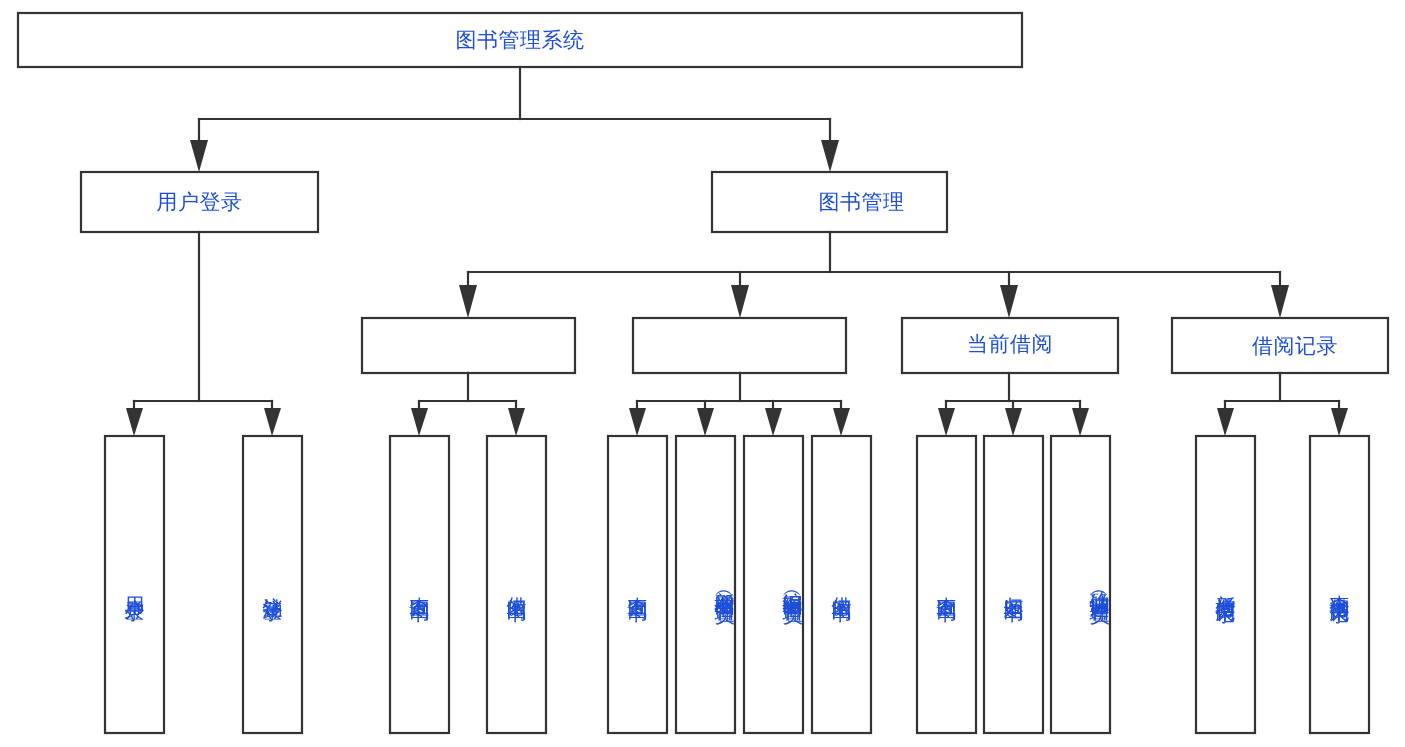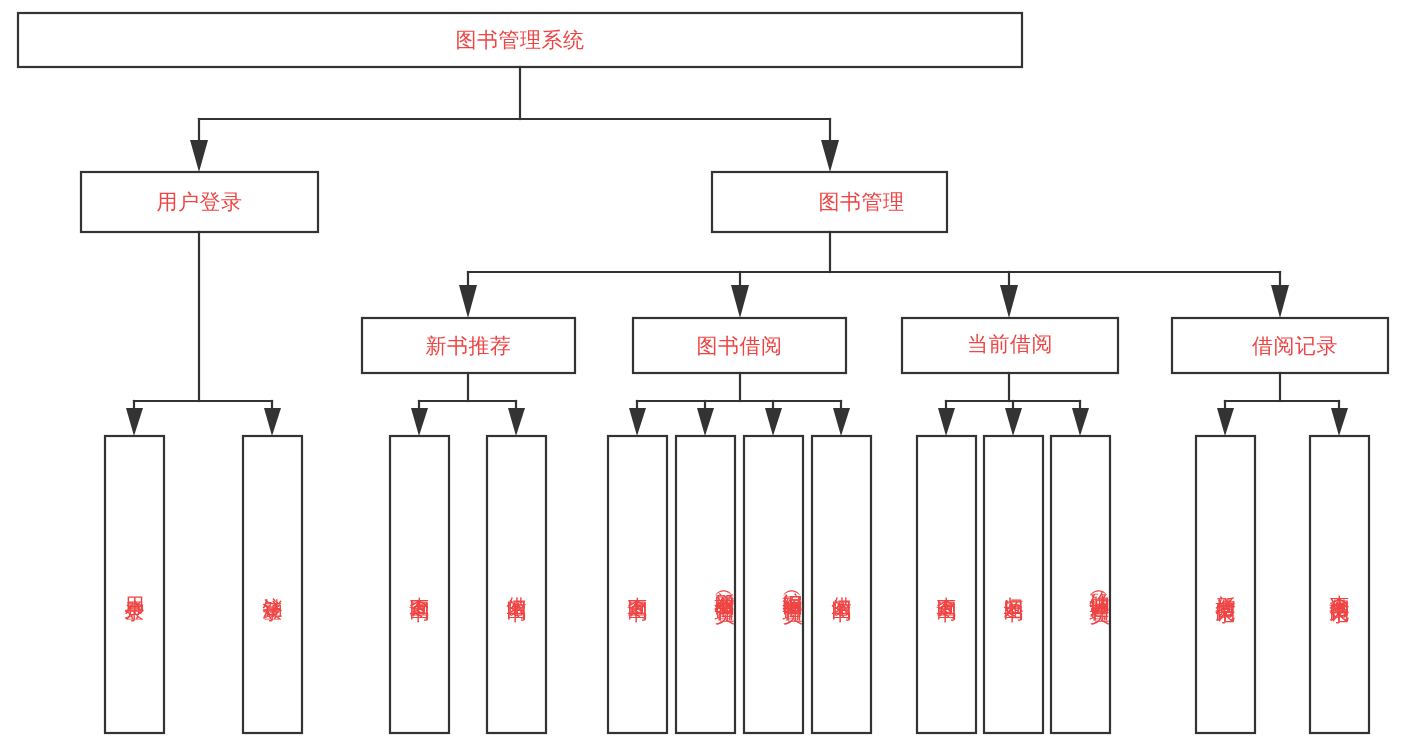--- a/index.html
+++ b/index.html
@@ -39,21 +39,21 @@
   }
   .arrow-head {
     fill: #333333;
     stroke: none;
   }
   .node-label {
     position: absolute;
     display: flex;
     align-items: center;
     justify-content: center;
-    color: #ef4444;
+    color: #1d4ed8;
     font-family: "Liberation Sans", "DejaVu Sans", sans-serif;
     pointer-events: none;
     box-sizing: border-box;
   }
   .node-label.horizontal {
     font-size: 21px;
     letter-spacing: 0.5px;
     line-height: 1.2;
   }
   .node-label.vertical {
@@ -169,22 +169,20 @@
     <path class="connector" d="M 1339 401 L 1339 412"></path>
     <polygon class="arrow-head" points="1225,436 1217,408 1234,408"></polygon>
     <polygon class="arrow-head" points="1339,436 1331,408 1348,408"></polygon>
   </svg>
 
   <div class="node-label horizontal" style="left:18px; top:13px; width:1004px; height:54px;">图书管理系统</div>
 
   <div class="node-label horizontal" style="left:81px; top:172px; width:237px; height:60px;">用户登录</div>
   <div class="node-label horizontal" style="left:712px; top:172px; width:235px; height:60px;margin-left:32px;">图书管理</div>
 
-  <div class="node-label horizontal" style="left:362px; top:318px; width:213px; height:55px;">新书推荐</div>
-  <div class="node-label horizontal" style="left:633px; top:318px; width:213px; height:55px;">图书借阅</div>
   <div class="node-label horizontal" style="left:902px; top:318px; width:216px; height:51px;">当前借阅</div>
   <div class="node-label horizontal" style="left:1172px; top:318px; width:216px; height:55px;padding-left:30px;">借阅记录</div>
 
   <div class="node-label vertical" style="left:105px; top:436px; width:59px; height:297px;">用户登录</div>
   <div class="node-label vertical" style="left:243px; top:436px; width:59px; height:297px;">注销登录</div>
 
   <div class="node-label vertical" style="left:390px; top:436px; width:59px; height:297px;">查询图书</div>
   <div class="node-label vertical" style="left:487px; top:436px; width:59px; height:297px;">借阅图书</div>
 
   <div class="node-label vertical" style="left:608px; top:436px; width:59px; height:297px;">查询图书</div>

